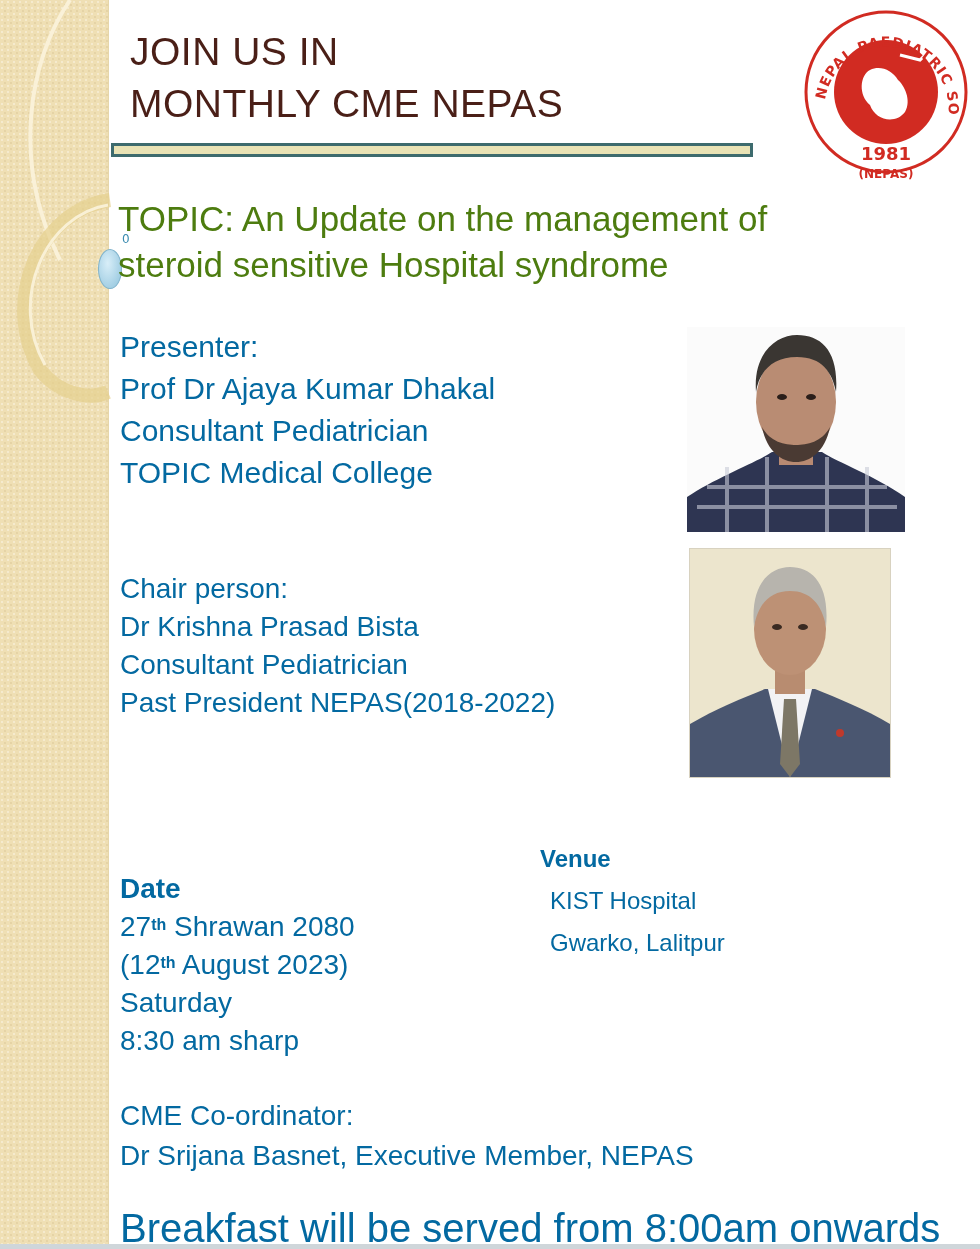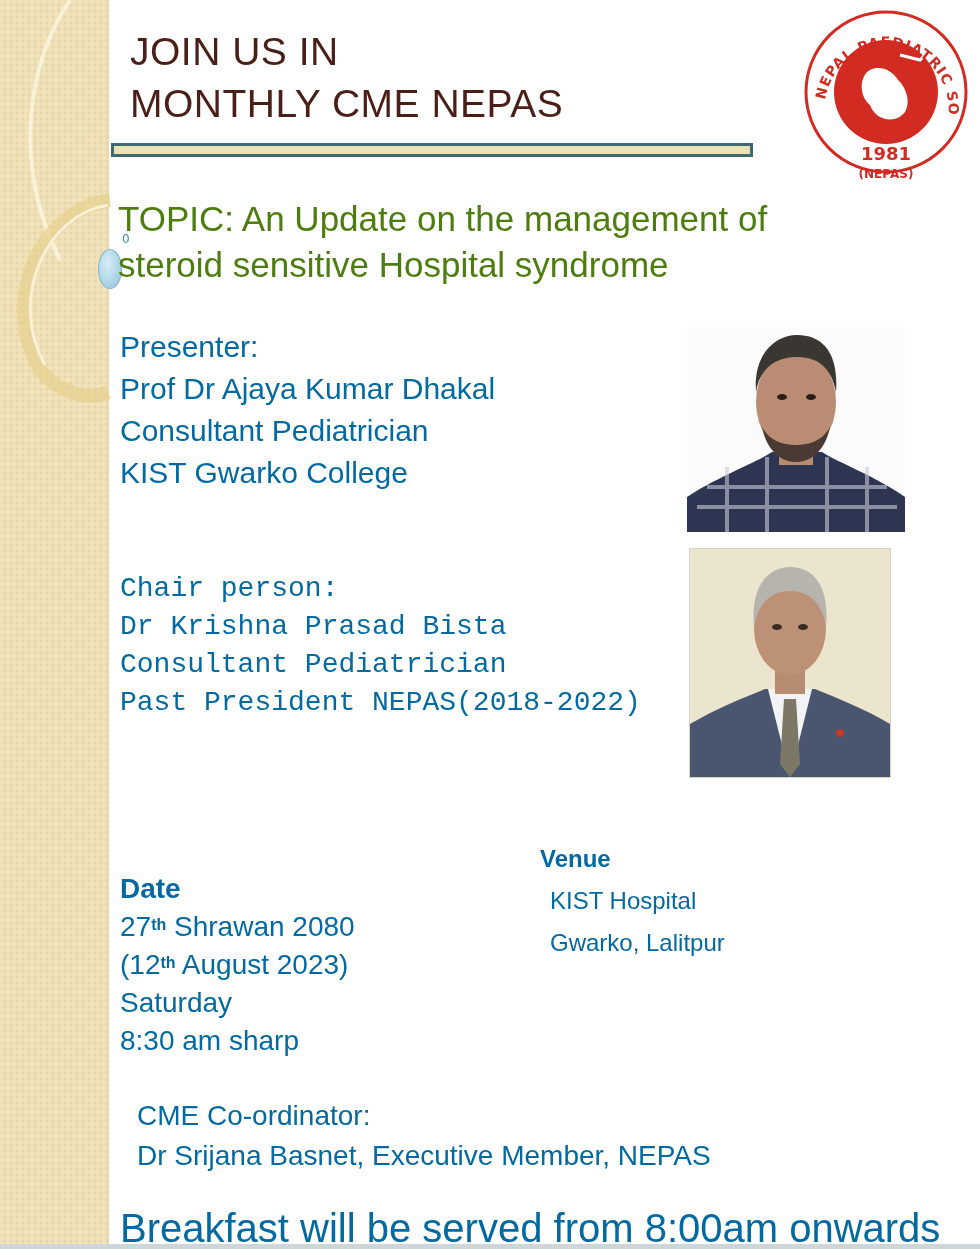--- a/index.html
+++ b/index.html
@@ -40,29 +40,29 @@
     border-radius:50%; background:radial-gradient(ellipse at 40% 35%, #d8eef8, #8fc3dc);
     border:1px solid #7fb3cc;
   }
   .bullet-label { position:absolute; left:122px; top:232px; font-size:12px; color:#3a8bb0; }
   .block {
     position:absolute; font-size:30px; line-height:42px; color:#0369a1;
     font-family:"Liberation Sans", sans-serif;
   }
   .block div { white-space:nowrap; }
   .presenter { left:120px; top:326px; }
-  .chair { left:120px; top:570px; font-size:28px; line-height:38px;font-family:Liberation Mono, monospace; }
+  .chair { left:120px; top:570px; font-size:28px; line-height:38px; }
   .photo { position:absolute; overflow:hidden; }
   .photo1 { left:687px; top:327px; width:218px; height:205px; background:#fdfdfd; }
   .photo2 { left:689px; top:548px; width:200px; height:228px; background:#ece6d0; border:1px solid #d8d2c0; }
   .date-block { left:120px; top:870px; font-size:28px; line-height:38px; }
   .venue-block { left:540px; top:838px; font-size:24px; line-height:42px; }
   .bold { font-weight:bold; }
   sup { font-size:16px; vertical-align:top; position:relative; top:-2px;font-weight:bold; }
-  .coord { left:120px; top:1096px; font-size:28px; line-height:40px;margin-left:17px; }
+  .coord { left:120px; top:1096px; font-size:28px; line-height:40px; }
   .breakfast { left:120px; top:1208px; font-size:40px; line-height:40px; }
   .bottom-rule { position:absolute; left:0; top:1244px; width:980px; height:5px; background:#cfd6da; }
 </style>
 </head>
 <body>
 
 <div class="sidebar"></div>
 
 <svg class="deco" viewBox="0 0 140 420">
   <path d="M70 0 C 30 60, 10 160, 60 260" stroke="#fbf3dc" stroke-width="4" fill="none" opacity="0.9"></path>
@@ -97,21 +97,21 @@
 
 <div class="topic">
   <div>TOPIC: An Update on the management of</div>
   <div>steroid sensitive Hospital syndrome</div>
 </div>
 
 <div class="block presenter">
   <div>Presenter:</div>
   <div>Prof Dr Ajaya Kumar Dhakal</div>
   <div>Consultant Pediatrician</div>
-  <div>KIST Gwarko College</div>
+  <div>TOPIC Medical College</div>
 </div>
 
 <div class="photo photo1">
   <svg width="218" height="205" viewBox="0 0 218 205">
     <rect width="218" height="205" fill="#fbfbfb"></rect>
     <path d="M0 205 L0 170 C 30 150, 70 135, 85 125 L 135 125 C 150 135, 190 150, 218 170 L218 205 Z" fill="#2e3552"></path>
     <path d="M20 160 L200 160 M10 180 L210 180 M40 140 L40 205 M80 130 L80 205 M140 130 L140 205 M180 140 L180 205" stroke="#c9ccd8" stroke-width="4" opacity="0.6"></path>
     <rect x="92" y="108" width="34" height="30" fill="#b88a72"></rect>
     <ellipse cx="109" cy="75" rx="40" ry="52" fill="#b98c73"></ellipse>
     <path d="M69 65 C 66 25, 90 8, 110 8 C 135 8, 152 25, 149 65 C 145 45, 135 30, 110 30 C 85 30, 72 45, 69 65 Z" fill="#3a3632"></path>

